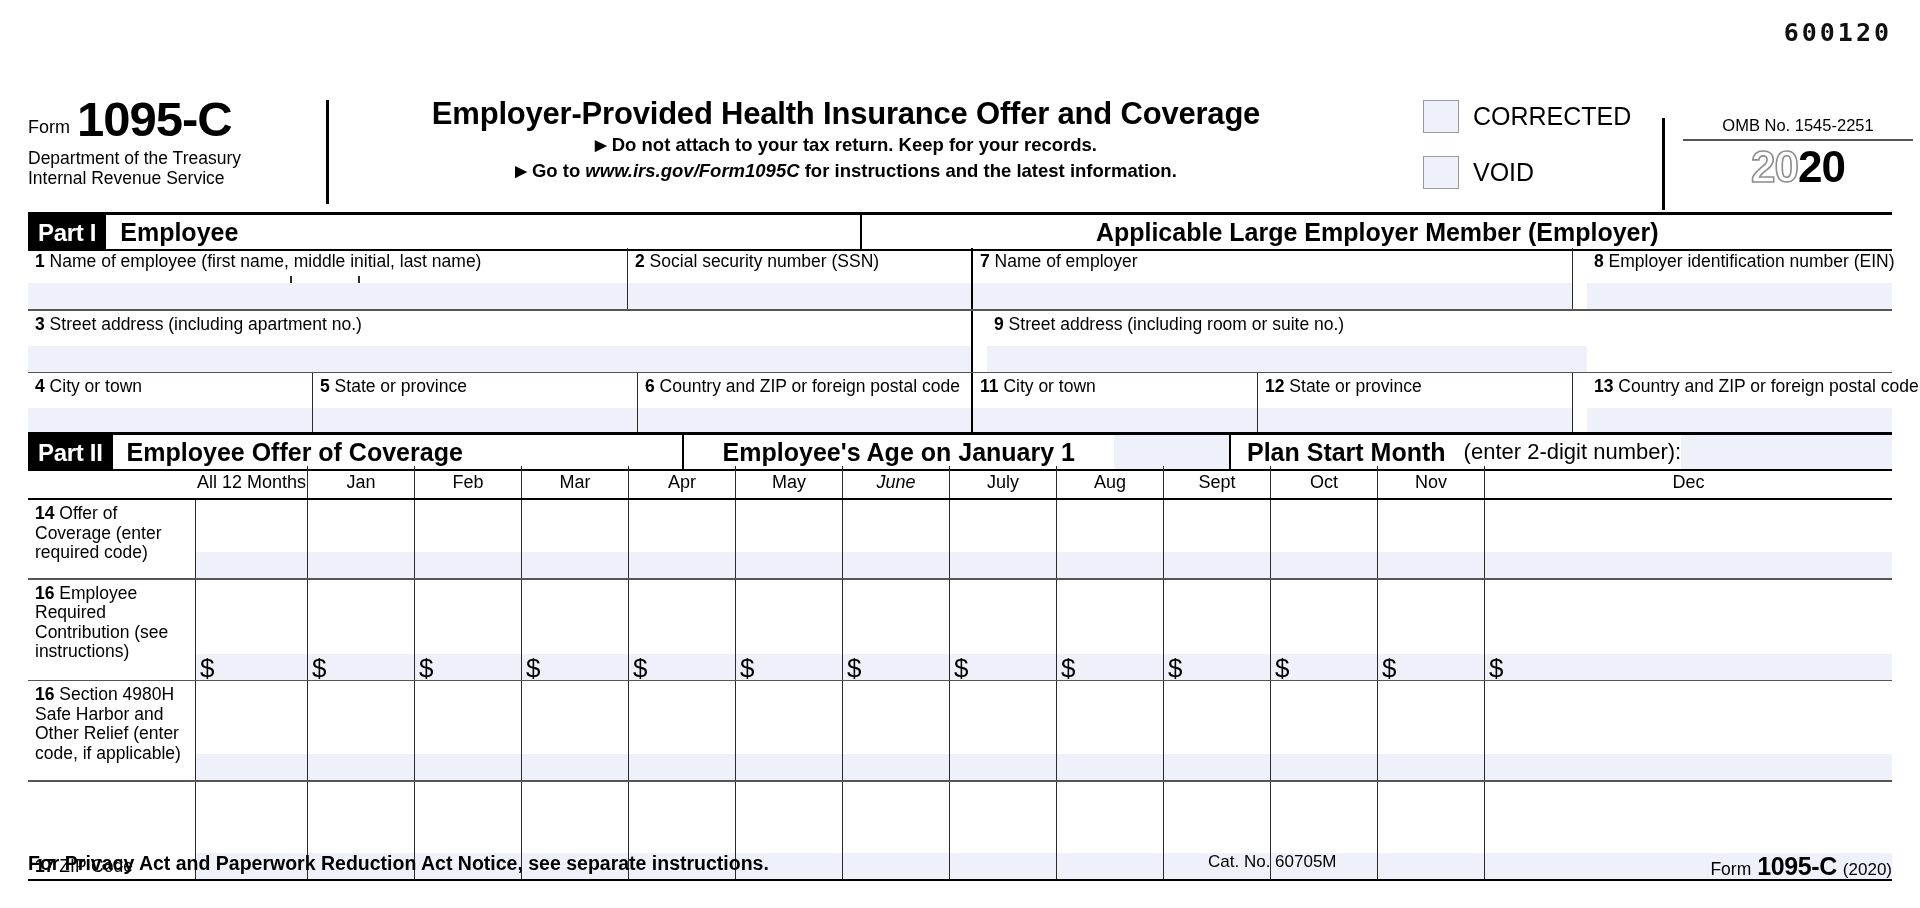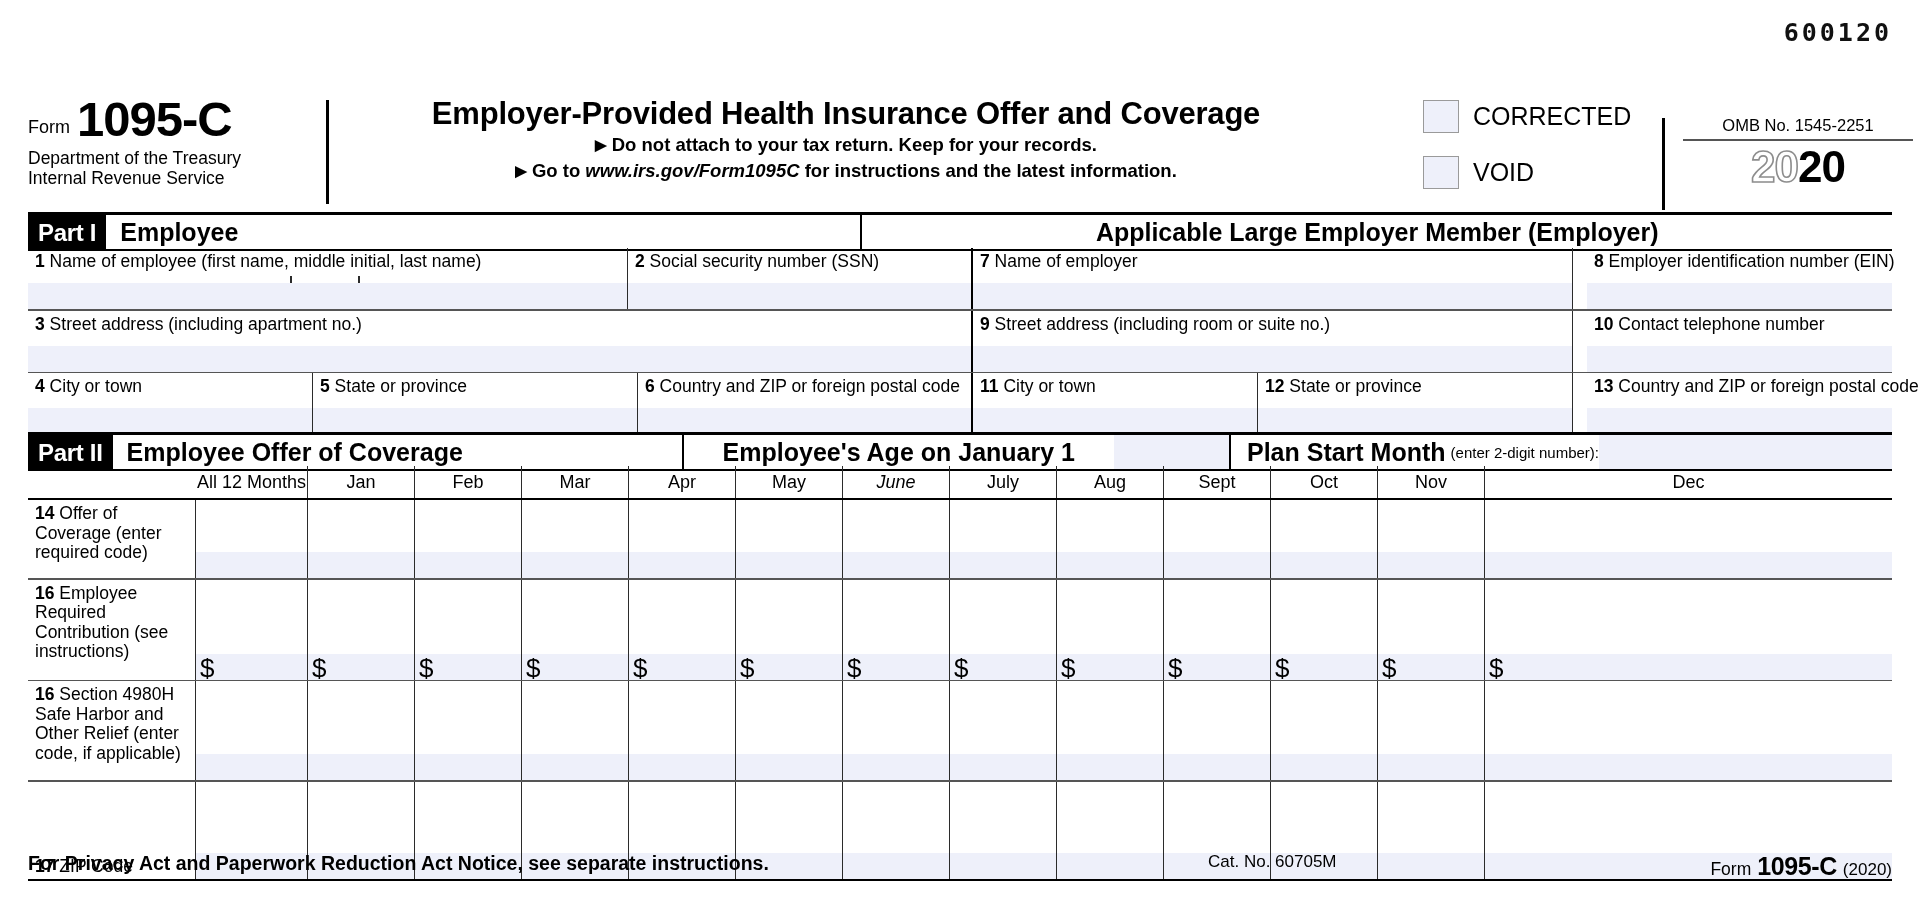--- a/index.html
+++ b/index.html
@@ -191,24 +191,20 @@
 
     <div class="grow" style="height:61px;">
       <div class="cell" style="width:945px;border-right:2.6px solid #000;">
         <div class="lbl"><b>3</b>&nbsp;<span>Street address (including apartment no.)</span></div>
         <div class="entry"></div>
       </div>
       <div class="cell" style="width:600px;">
         <div class="lbl"><b>9</b>&nbsp;<span>Street address (including room or suite no.)</span></div>
         <div class="entry"></div>
       </div>
-      <div class="cell" style="flex:1;">
-        <div class="lbl"><b>10</b>&nbsp;<span>Contact telephone number</span></div>
-        <div class="entry"></div>
-      </div>
     </div>
     <div class="hr-thin"></div>
 
     <div class="grow" style="height:61px;">
       <div class="cell" style="width:285px;">
         <div class="lbl"><b>4</b>&nbsp;<span>City or town</span></div>
         <div class="entry"></div>
       </div>
       <div class="cell" style="width:325px;">
         <div class="lbl"><b>5</b>&nbsp;<span>State or province</span></div>
@@ -233,23 +229,23 @@
     </div>
   </div>
 
   <div class="partbar" style="top:432px;">
     <div class="parttag">Part II</div>
     <div class="parttitle" style="width:555px;">Employee Offer of Coverage</div>
     <div class="partdiv"></div>
     <div style="width:430px;display:flex;align-items:center;justify-content:center;font-weight:700;font-size:25px;">Employee's Age on January 1</div>
     <div class="barentry" style="width:115px;"></div>
     <div class="partdiv"></div>
-    <div style="display:flex;align-items:center;padding-left:16px;font-size:25px;gap:5px;">
+    <div style="display:flex;align-items:center;padding-left:16px;font-size:25px;gap:18px;">
       <b>Plan Start Month</b>
-      <span style="font-size:15px;">(enter 2-digit number):</span>
+      <span style="font-size:22px;">(enter 2-digit number):</span>
     </div>
     <div class="barentry" style="flex:1;"></div>
   </div>
 
   <div class="p2" style="top:466px;">
 
     <div class="hdrow">
       <div class="hcell" style="width:168px;border-right:none;"></div>
       <div class="hcell" style="width:112px;">All 12 Months</div>
       <div class="hcell" style="width:107px;">Jan</div>

